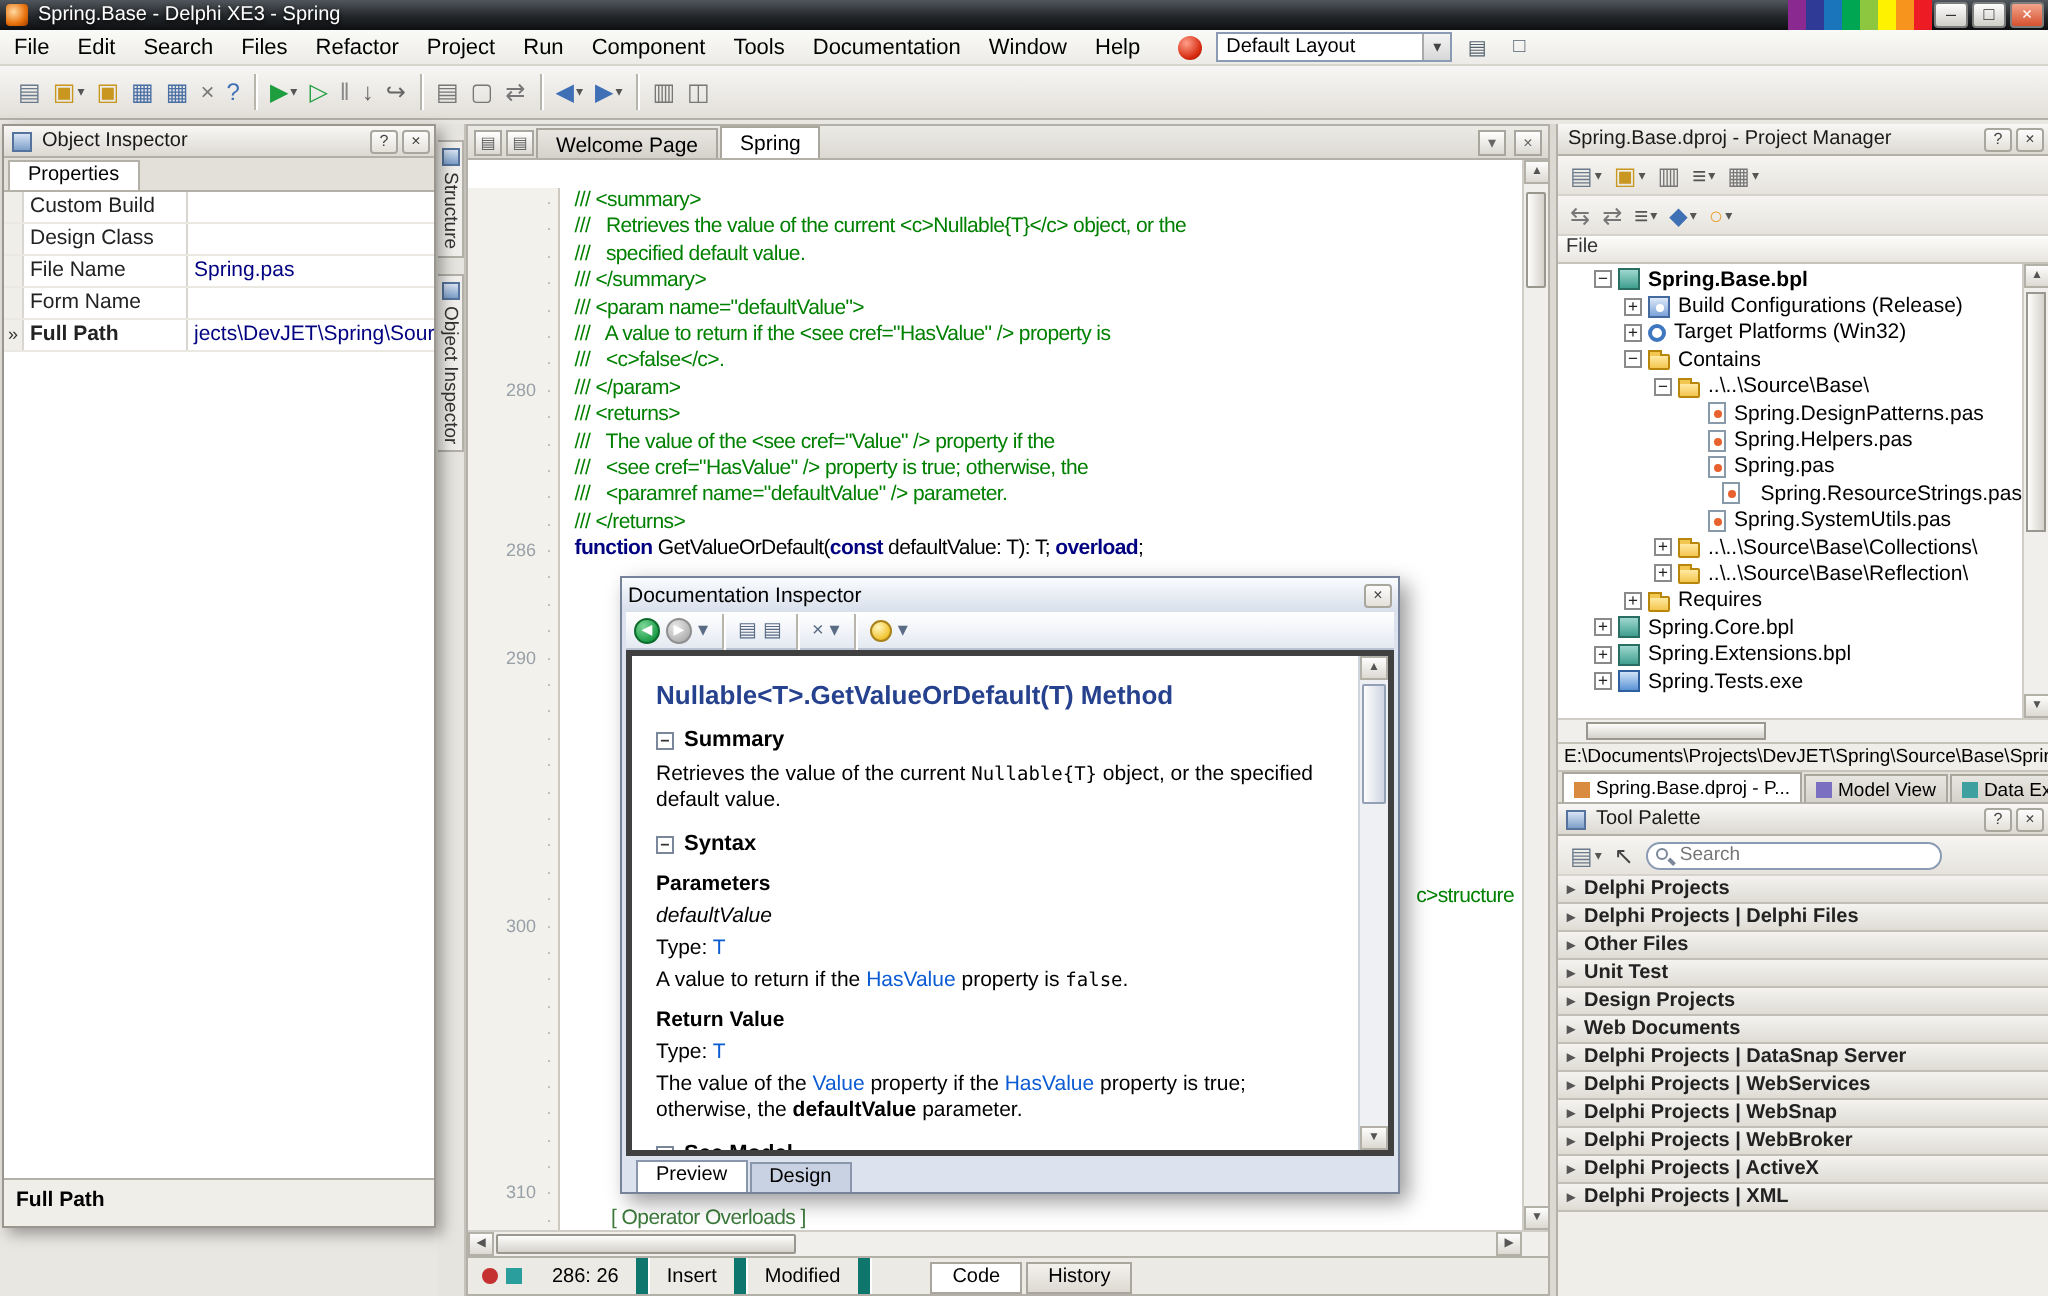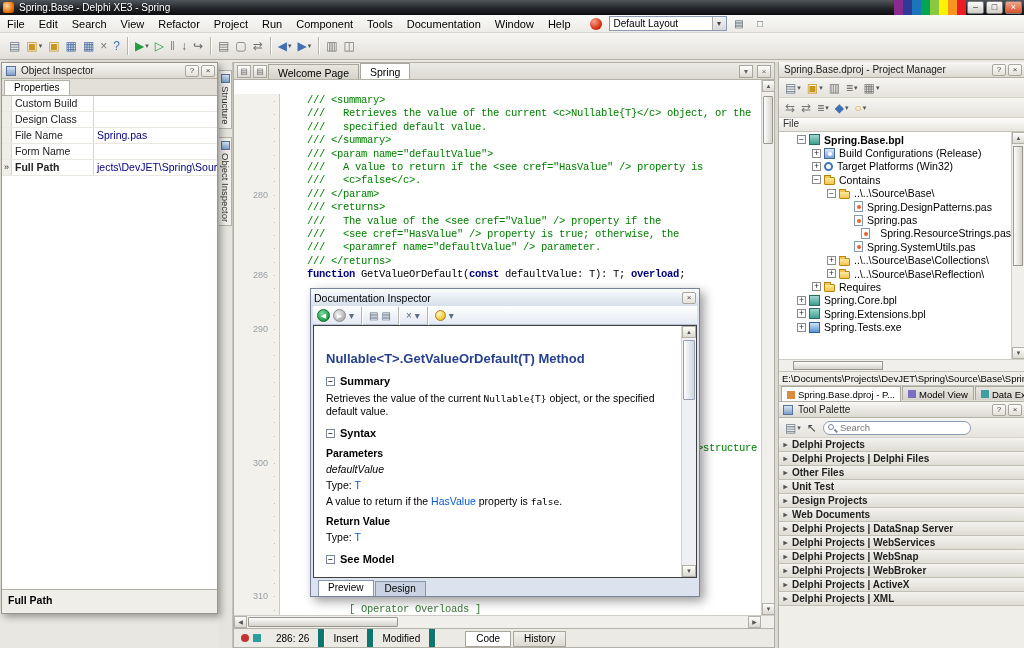--- a/index.html
+++ b/index.html
@@ -66,21 +66,21 @@
 .ed-filebtn{width:14px;height:13px;margin:0 1px 1px;background:linear-gradient(#fff,#dcd9d2);border:1px solid #a9a69e;font-size:8px;text-align:center;line-height:11px;color:#666}
 .ed-tab{padding:2px 9px 0;font-size:10.5px;border:1px solid #a9a69e;border-bottom:none;background:linear-gradient(#e8e6e0,#d5d2cb);height:15px;margin-right:1px;white-space:nowrap}
 .ed-tab.active{background:#fff;height:16px}
 #edtab-right{position:absolute;right:2px;top:2px;display:flex;gap:2px}
 #code-wrap{flex:1;position:relative;overflow:hidden}
 #code-rows{position:absolute;left:0;top:0;right:13px;bottom:0;padding-top:14px;overflow:hidden}
 .code-row{display:flex;height:13.4px;line-height:13.4px;white-space:pre}
 .gut{width:46px;flex:none;background:#f3f1ec;border-right:1px solid #cdc9c1;position:relative;height:13.4px}
 .gnum{position:absolute;right:11px;top:1px;font-size:9px;color:#98a0a8}
 .gdot{position:absolute;right:3px;top:1px;font-size:9px;color:#b4b4ae}
-.ccode{flex:1;font-family:Liberation Mono, monospace;font-size:10.5px;letter-spacing:-0.3px;overflow:hidden;padding-left:15px;position:relative}
+.ccode{flex:1;font-family:Liberation Sans, sans-serif;font-size:10.5px;letter-spacing:-0.3px;overflow:hidden;padding-left:2px;position:relative}
 .tk-comment{color:#008000}
 .tk-kw{color:#000080;font-weight:bold}
 .tk-plain{color:#000}
 .tk-region{color:#3c7a3c}
 .frag-right{text-align:right;padding-right:4px}
 #ed-vscroll{position:absolute;right:0;top:0;width:13px;bottom:0;background:#f0efeb;border-left:1px solid #d0cdc6}
 #ed-vscroll .sb-bottom{position:absolute;bottom:0;left:0}
 #ed-vthumb{position:absolute;left:1px;right:1px;top:16px;height:48px;background:linear-gradient(90deg,#fdfdfc,#d5d2cb);border:1px solid #9a978f;border-radius:1px}
 #ed-hscroll{height:13px;background:#f0efeb;border-top:1px solid #d0cdc6;position:relative;flex:none}
 #ed-hscroll .sb-l{position:absolute;left:0;top:0}
@@ -98,21 +98,21 @@
 
 #doc-window{position:absolute;left:310px;top:288px;width:390px;height:309px;background:#dce3ee;border:1px solid #77839b;box-shadow:4px 4px 10px rgba(0,0,0,.4);z-index:20;display:flex;flex-direction:column}
 #doc-titlebar{height:17px;background:linear-gradient(#fafcfe,#d7dfeb);display:flex;align-items:center;padding:0 3px;font-size:10.5px;flex:none}
 #doc-titlebar .ph-btn{margin-left:auto}
 #doc-toolbar{height:19px;background:linear-gradient(#fefefe,#e4e9f2);border-top:1px solid #fff;border-bottom:1px solid #b9c2d2;display:flex;align-items:center;padding-left:4px;gap:3px;margin:0 2px;flex:none}
 .nav-circle{width:13px;height:13px;border-radius:50%;color:#fff;font-size:7px;line-height:12px;text-align:center;flex:none}
 .nav-back{background:radial-gradient(circle at 35% 30%,#7fd89a,#1e9e4a 70%,#0d6b2d);border:1px solid #0d6b2d}
 .nav-fwd{background:radial-gradient(circle at 35% 30%,#e8e8e8,#b5b5b5 70%,#8e8e8e);border:1px solid #8e8e8e}
 .doc-mini{font-size:10px;color:#5a6c85;line-height:16px}
 #doc-bulb{width:11px;height:11px;border-radius:50%;background:radial-gradient(circle at 35% 30%,#fff6c0,#f2c431 70%,#b8860b);border:1px solid #a8821a;flex:none}
-#doc-content{flex:1;background:#fff;border:1px solid #404040;margin:0 2px;position:relative;overflow:hidden;padding:22px 26px 0 12px;font-size:10.5px;line-height:13px}
+#doc-content{flex:1;background:#fff;border:3px solid #404040;margin:0 2px;position:relative;overflow:hidden;padding:9px 26px 0 12px;font-size:10.5px;line-height:13px}
 .doc-h1{color:#26418e;font-weight:bold;font-size:13px;margin:4px 0 10px}
 .doc-sec{margin:9px 0 4px;display:flex;align-items:center;font-weight:bold;font-size:11px}
 .cbox{width:9px;height:9px;border:1px solid #7a8699;background:#fff;font-size:8px;line-height:7px;text-align:center;margin-right:5px;color:#333;flex:none}
 .ind1{margin-left:14px}
 .ind2{margin-left:27px}
 .doc-p{margin:3px 0}
 .doc-sub{font-weight:bold;margin:7px 0 2px}
 .i{font-style:italic}
 .mono{font-family:"DejaVu Sans Mono",monospace;font-size:9.5px}
 .lnk{color:#0b5bd3;text-decoration:none}
@@ -145,21 +145,21 @@
 .mi-config::after{content:"";position:absolute;left:3px;top:3px;width:4px;height:4px;background:#fff;border-radius:50%}
 .mi-platform{border:2px solid #3f76c0;border-radius:50%;width:9px;height:9px;background:#fff;margin-top:1px}
 .mi-group{background:linear-gradient(#c7d7ee,#7e9cc6);border:1px solid #4a6c9b}
 .mi-group::after{content:"";position:absolute;left:2px;top:2px;width:5px;height:5px;background:#ffe9a2;border:1px solid #b8860b}
 #pm-vscroll{position:absolute;right:0;top:0;bottom:0;width:13px;background:#f0efeb;border-left:1px solid #d0cdc6}
 #pm-vscroll .sb-bottom{position:absolute;bottom:0;left:0}
 #pm-vthumb{position:absolute;left:1px;right:1px;top:14px;height:120px;background:linear-gradient(90deg,#fdfdfc,#d5d2cb);border:1px solid #9a978f}
 #pm-hscroll{height:12px;background:#f0efeb;border-bottom:1px solid #c6c3bb;position:relative;flex:none}
 #pm-hthumb{position:absolute;left:14px;top:1px;width:90px;height:9px;background:linear-gradient(#fdfdfc,#d5d2cb);border:1px solid #9a978f}
 #pm-path{height:14px;font-size:9.5px;padding:1px 3px;background:#efeee9;border-bottom:1px solid #c6c3bb;white-space:nowrap;overflow:hidden;flex:none}
-#pm-tabs{height:16px;display:flex;align-items:flex-start;background:#e3e0da;border-bottom:1px solid #b3b0a8;padding-left:2px;flex:none}
+#pm-tabs{height:16px;display:flex;align-items:flex-end;background:#e3e0da;border-bottom:1px solid #b3b0a8;padding-left:2px;flex:none}
 .pm-tab{display:flex;align-items:center;gap:3px;font-size:9.5px;padding:1px 5px 0;border:1px solid #a9a69e;border-bottom:none;background:linear-gradient(#e8e6e0,#d5d2cb);height:14px;margin-right:1px;white-space:nowrap}
 .pm-tab.active{background:#fff;height:15px}
 .tab-ico{width:8px;height:8px;flex:none}
 .ti-pm{background:#d98c3f}
 .ti-mv{background:#7a6fc0}
 .ti-de{background:#3fa0a0}
 #tp-toolbar{gap:3px}
 #tp-toolbar-icons{display:flex;align-items:center}
 #tp-search{position:relative;width:148px;height:14px;display:inline-block}
 #tp-search input{width:100%;height:100%;border:1px solid #8b9bb3;border-radius:7px;font-size:9.5px;padding:0 4px 0 16px;font-family:"Liberation Sans",sans-serif;color:#444;background:#fff}
@@ -192,21 +192,21 @@
       <span class="win-btn">□</span>
       <span class="win-btn close">×</span>
     </span>
   </div>
 
   <div id="menubar">
     <span id="menu-items">
         <span class="menu-item">File</span>
         <span class="menu-item">Edit</span>
         <span class="menu-item">Search</span>
-        <span class="menu-item">View</span>
+        <span class="menu-item">Files</span>
         <span class="menu-item">Refactor</span>
         <span class="menu-item">Project</span>
         <span class="menu-item">Run</span>
         <span class="menu-item">Component</span>
         <span class="menu-item">Tools</span>
         <span class="menu-item">Documentation</span>
         <span class="menu-item">Window</span>
         <span class="menu-item">Help</span>
       </span>
     <span id="menu-logo"></span>
@@ -457,20 +457,23 @@
       <div class="doc-p ind2">
         <span>Type: </span><a class="lnk">T</a>
       </div>
       <div class="doc-p ind2">
         <span>A value to return if the </span><a class="lnk">HasValue</a><span> property is </span><span class="mono">false</span><span>.</span>
       </div>
       <div class="doc-sub ind1">Return Value</div>
       <div class="doc-p ind2">
         <span>Type: </span><a class="lnk">T</a>
       </div>
+      <div class="doc-p ind2">
+        <span>The value of the </span><a class="lnk">Value</a><span> property if the </span><a class="lnk">HasValue</a><span> property is true; otherwise, the </span><b>defaultValue</b><span> parameter.</span>
+      </div>
       <div class="doc-sec">
         <span class="cbox">−</span>
         <span>See Model</span>
       </div>
       <div id="doc-scroll">
         <span class="sb-btn">▲</span>
         <span id="doc-thumb"></span>
         <span class="sb-btn dsb-bottom">▼</span>
       </div>
     </div>
@@ -552,20 +555,25 @@
           </div>
           <div class="tree-row" style="padding-left: 48px;">
             <span class="exp">−</span>
             <span class="mi mi-folder"></span>
             <span class="tree-label">..\..\Source\Base\</span>
           </div>
           <div class="tree-row" style="padding-left: 63px;">
             <span class="exp exp-none"></span>
             <span class="mi mi-file"></span>
             <span class="tree-label">Spring.DesignPatterns.pas</span>
+          </div>
+          <div class="tree-row" style="padding-left: 63px;">
+            <span class="exp exp-none"></span>
+            <span class="mi mi-file"></span>
+            <span class="tree-label">Spring.Helpers.pas</span>
           </div>
           <div class="tree-row" style="padding-left: 63px;">
             <span class="exp exp-none"></span>
             <span class="mi mi-file"></span>
             <span class="tree-label">Spring.pas</span>
           </div>
           <div class="tree-row" style="padding-left: 63px; justify-content: space-between;">
             <span class="exp exp-none"></span>
             <span class="mi mi-file"></span>
             <span class="tree-label">Spring.ResourceStrings.pas</span>

